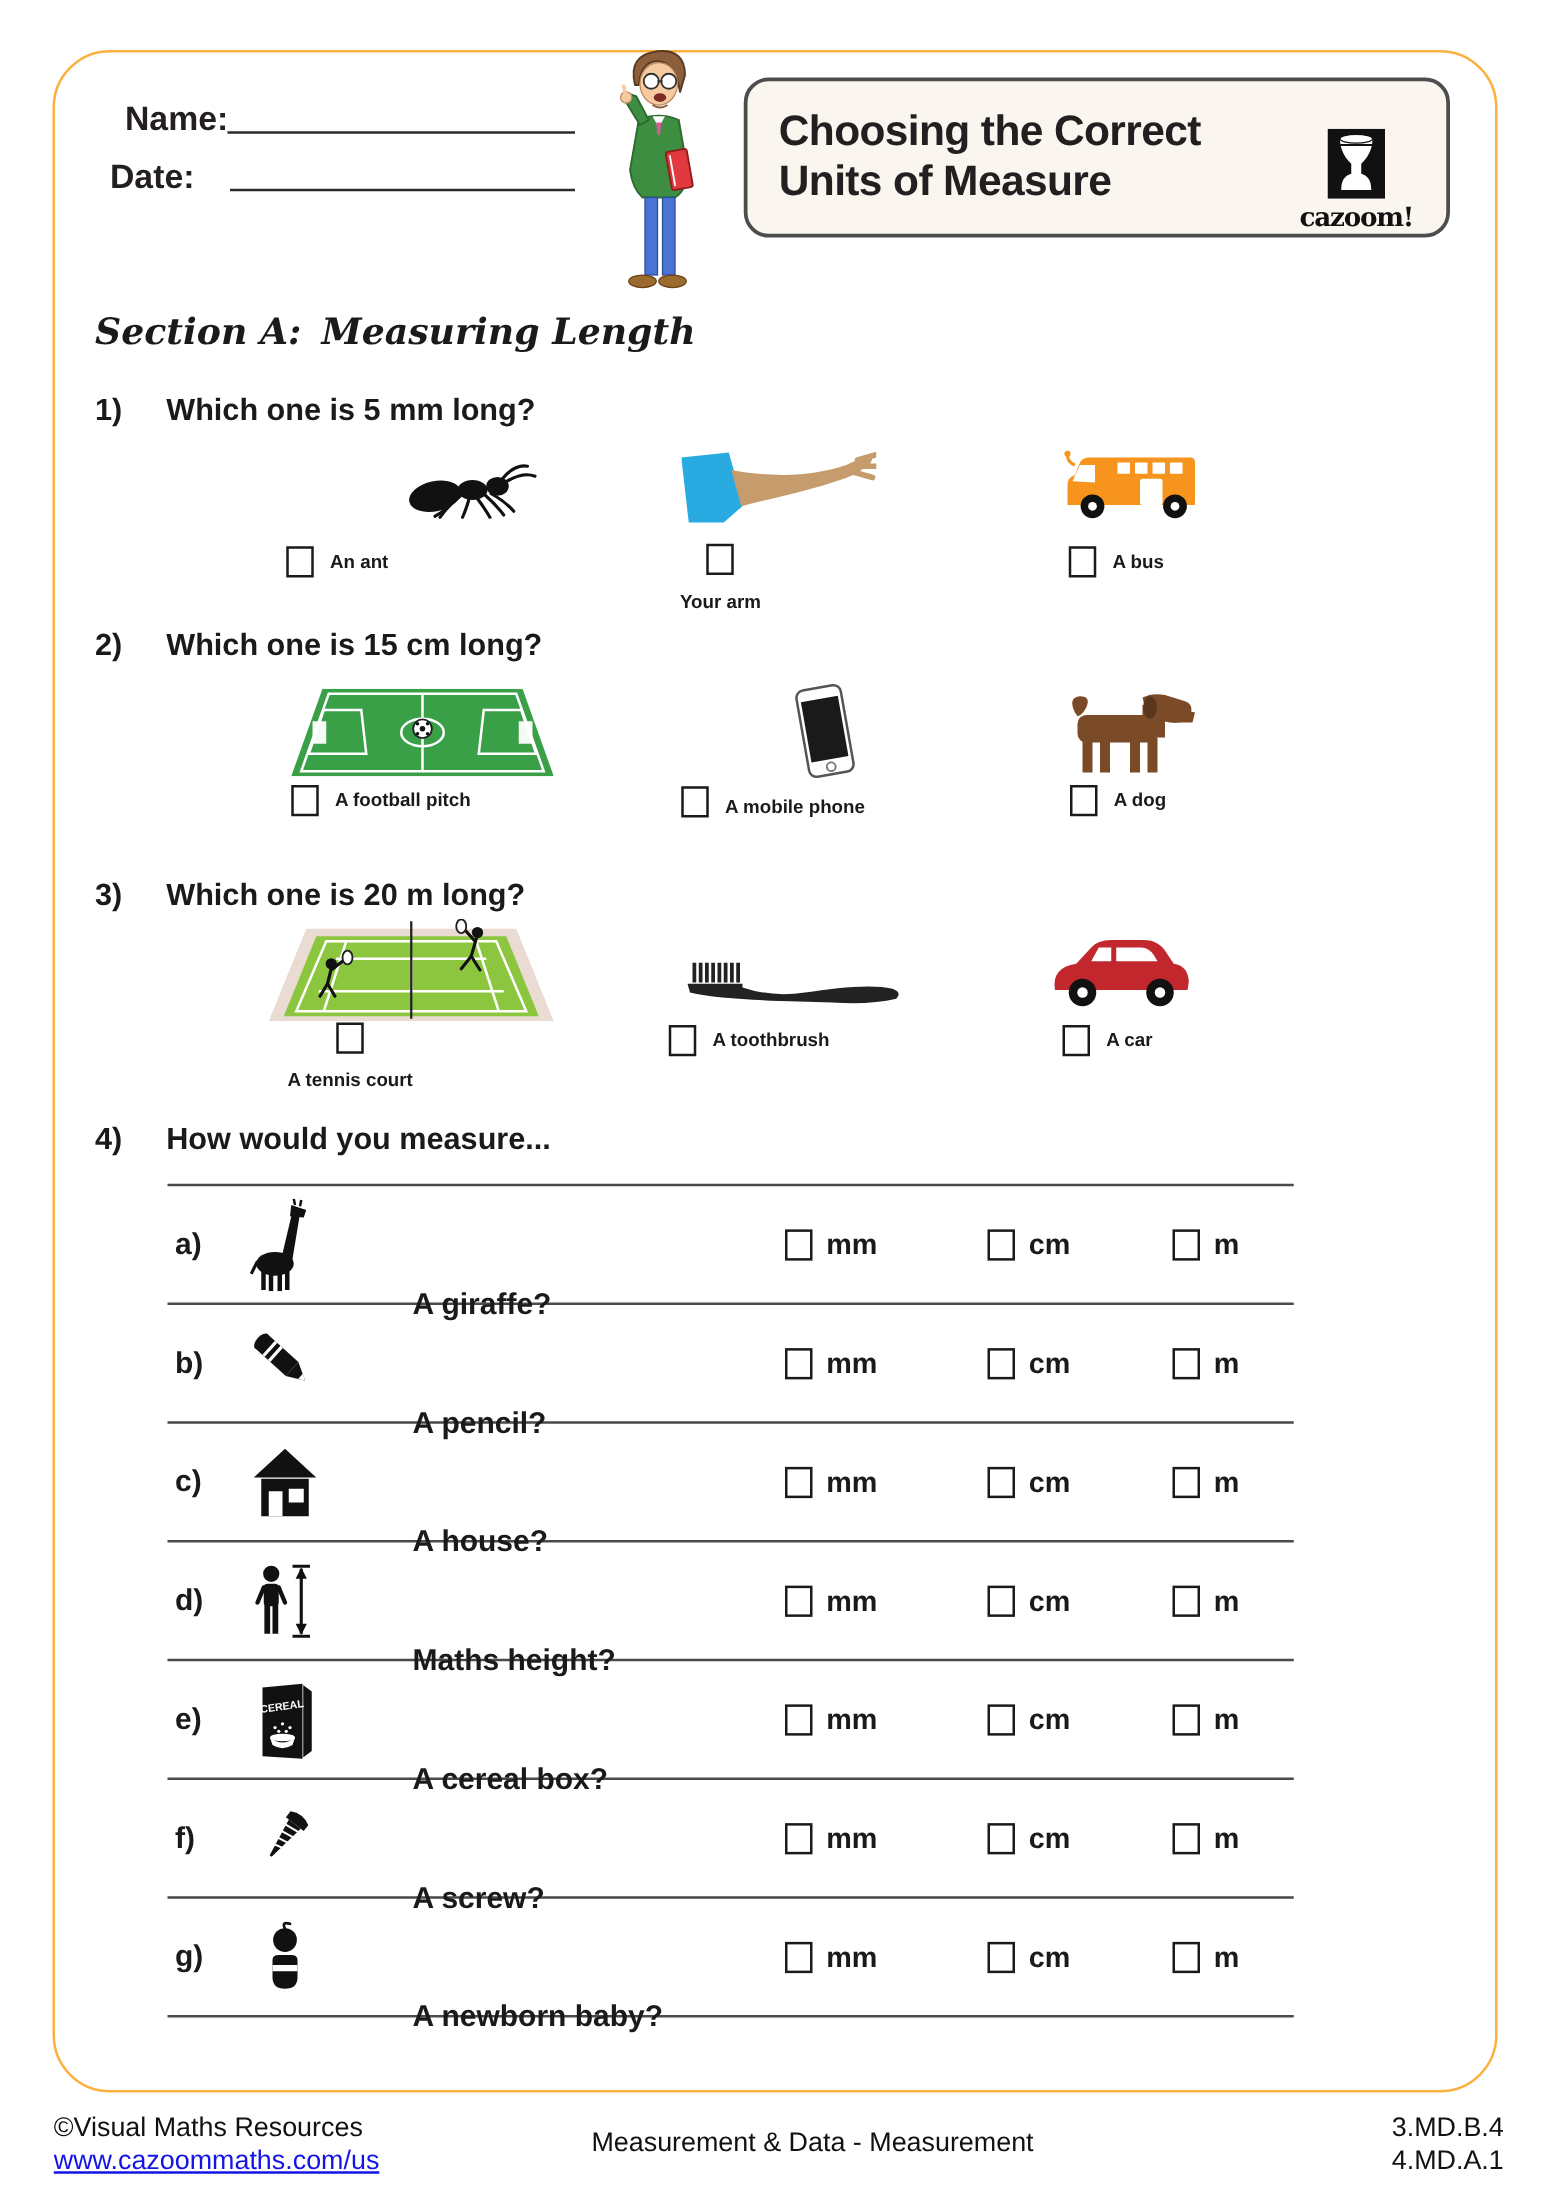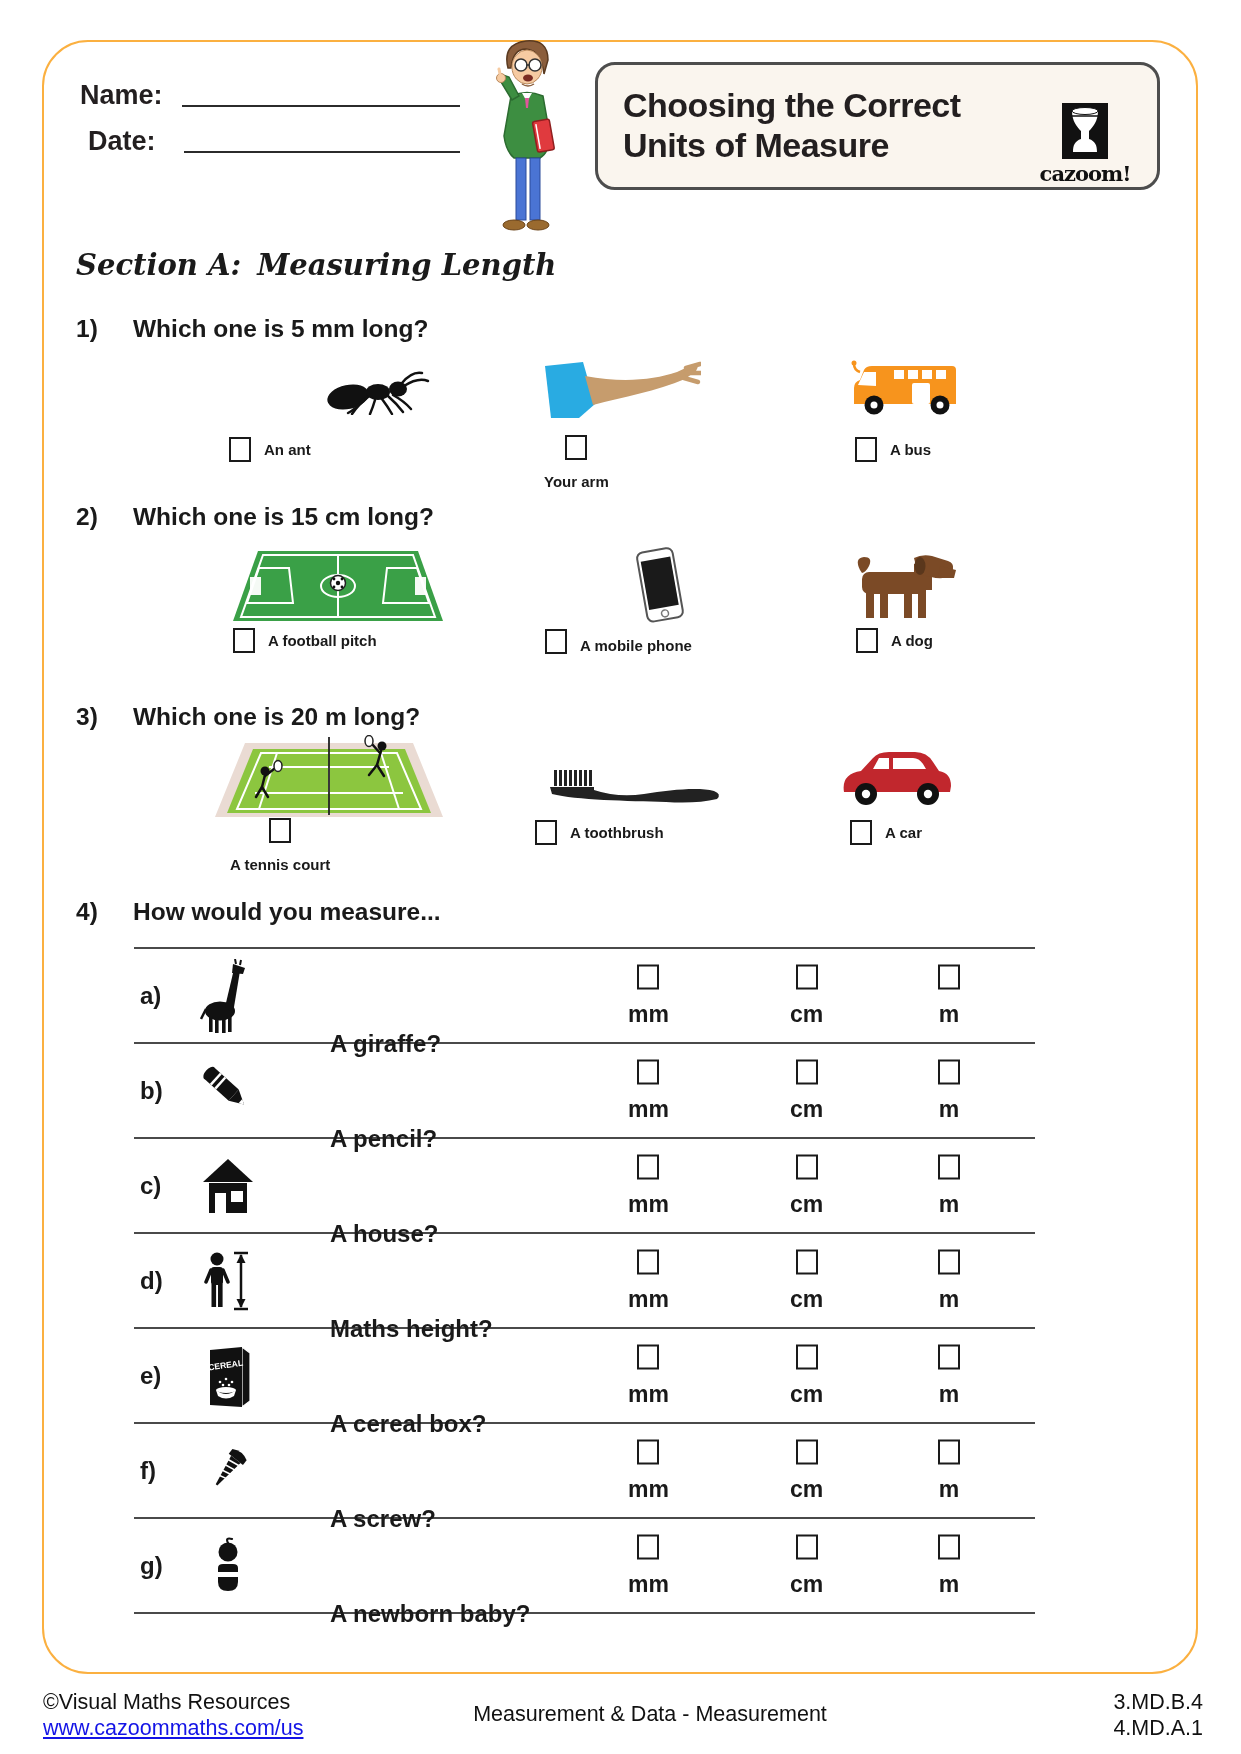--- a/index.html
+++ b/index.html
@@ -32,37 +32,37 @@
   .opt-label{font-weight:bold;font-size:15px;white-space:nowrap;}
   
   .m-table{position:absolute;left:134px;top:947px;width:901px;border-top:2px solid #4a4a4a;}
   .m-row{position:relative;height:95px;box-sizing:border-box;border-bottom:2px solid #4a4a4a;}
   .row-letter{position:absolute;left:6px;top:50%;transform:translateY(-50%);
         font-weight:bold;font-size:24px;}
   .row-icon{position:absolute;left:52px;width:84px;top:50%;transform:translateY(-50%);
         display:flex;justify-content:center;align-items:center;}
   .row-q{position:absolute;left:196px;top:50%;transform:translateY(-50%);
         font-weight:bold;font-size:24px;white-space:nowrap;margin-top:48px;}
-  .unit{position:absolute;display:flex;align-items:center;gap:11px;top:50%;transform:translateY(-50%);flex-direction:column;}
+  .unit{position:absolute;display:flex;align-items:center;gap:11px;top:50%;transform:translateY(-50%);}
   .unit-label{font-weight:bold;font-size:23px;}
   .u-mm{left:494px;} .u-cm{left:656px;} .u-m{left:804px;}
   
   .foot{position:absolute;font-size:21.5px;color:#111;}
   .foot-link{color:#1414E6;text-decoration:underline;}
   .foot-right{text-align:right;}
   svg{display:block;}
 </style>
 </head>
 <body>
 
 <div class="page">
 
   <div class="border-box"></div>
 
-  <span class="nd-label" style="left:80px;top:80px;">Name:</span>
+  <span class="nd-label" style="left:100px;top:80px;">Name:</span>
   <span class="nd-line" style="left:182px;top:104px;width:278px;"></span>
   <span class="nd-label" style="left:88px;top:126px;">Date:</span>
   <span class="nd-line" style="left:184px;top:150px;width:276px;"></span>
 
   <svg class="abs" style="left:478px;top:36px;" width="96" height="198" viewBox="0 0 96 198">
     <path d="M30,32 Q24,8 48,5 Q70,3 70,24 L66,38 Q63,14 48,13 Q35,13 33,32 Z" fill="#8B5E3C" stroke="#5a3a20" stroke-width="1.5"></path>
     <ellipse cx="49" cy="31" rx="15" ry="17" fill="#F6CBA2" stroke="#b9895c" stroke-width="1"></ellipse>
     <circle cx="43" cy="29" r="6" fill="#fff" stroke="#333" stroke-width="1.5"></circle>
     <circle cx="57" cy="29" r="6" fill="#fff" stroke="#333" stroke-width="1.5"></circle>
     <line x1="48" y1="29" x2="52" y2="29" stroke="#333" stroke-width="1.5"></line>

